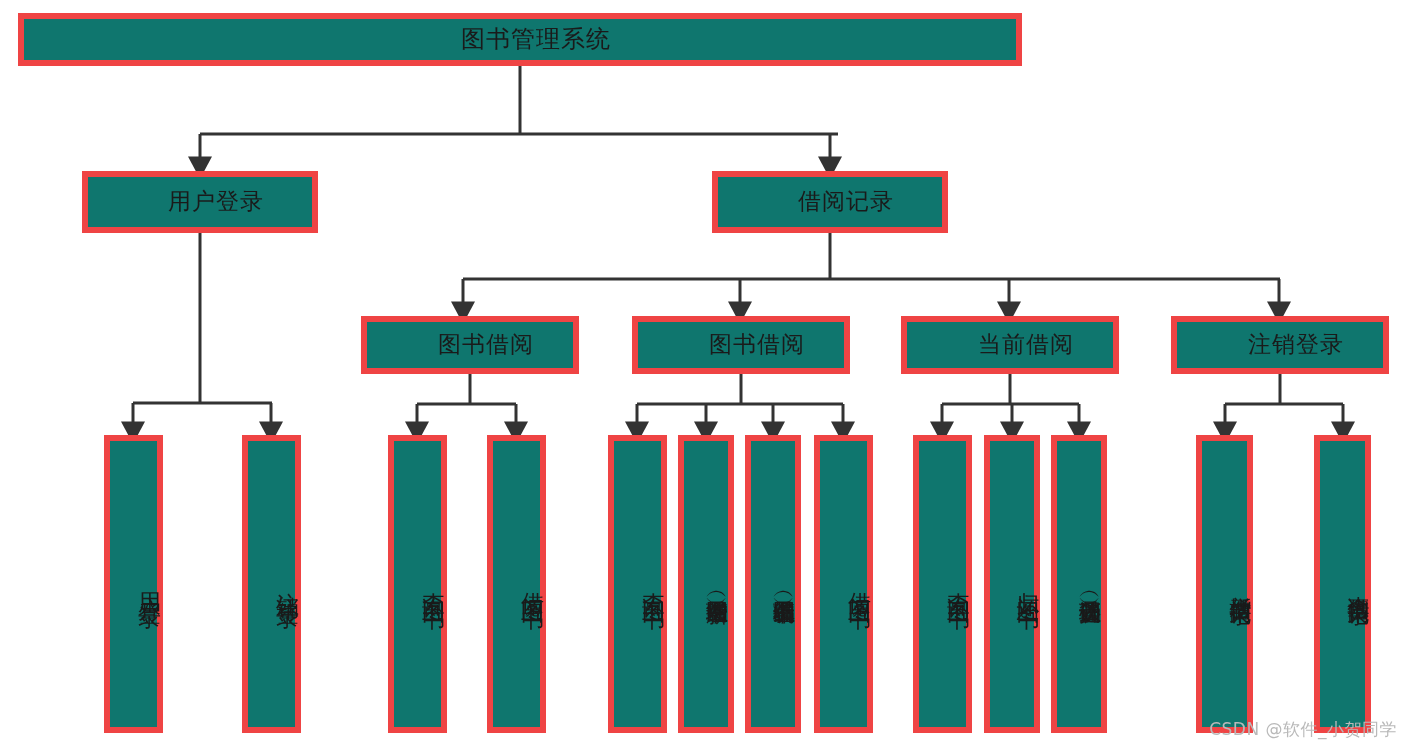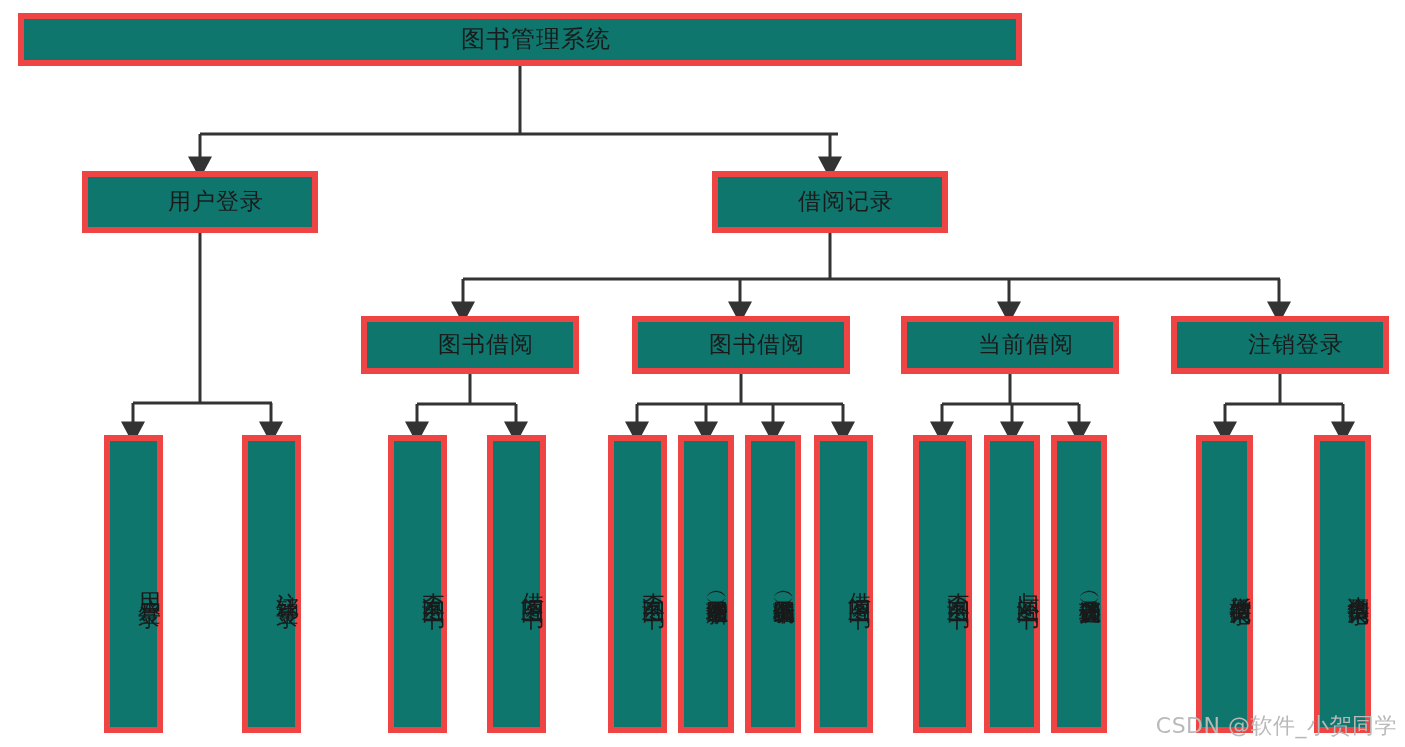--- a/index.html
+++ b/index.html
@@ -63,21 +63,21 @@
   .node.vert.verytight {
     letter-spacing: 0px;
     font-size: 22px;
     align-items: flex-start;
     justify-content: center;
   }
   #watermark {
     position: absolute;
     right: 8px;
     bottom: 6px;
-    font-size: 22px;
+    font-size: 17px;
     color: #b9b9b9;
     letter-spacing: 0.5px;
     white-space: nowrap;
   }
 </style>
 </head>
 <body>
 
 <div id="canvas">
 

